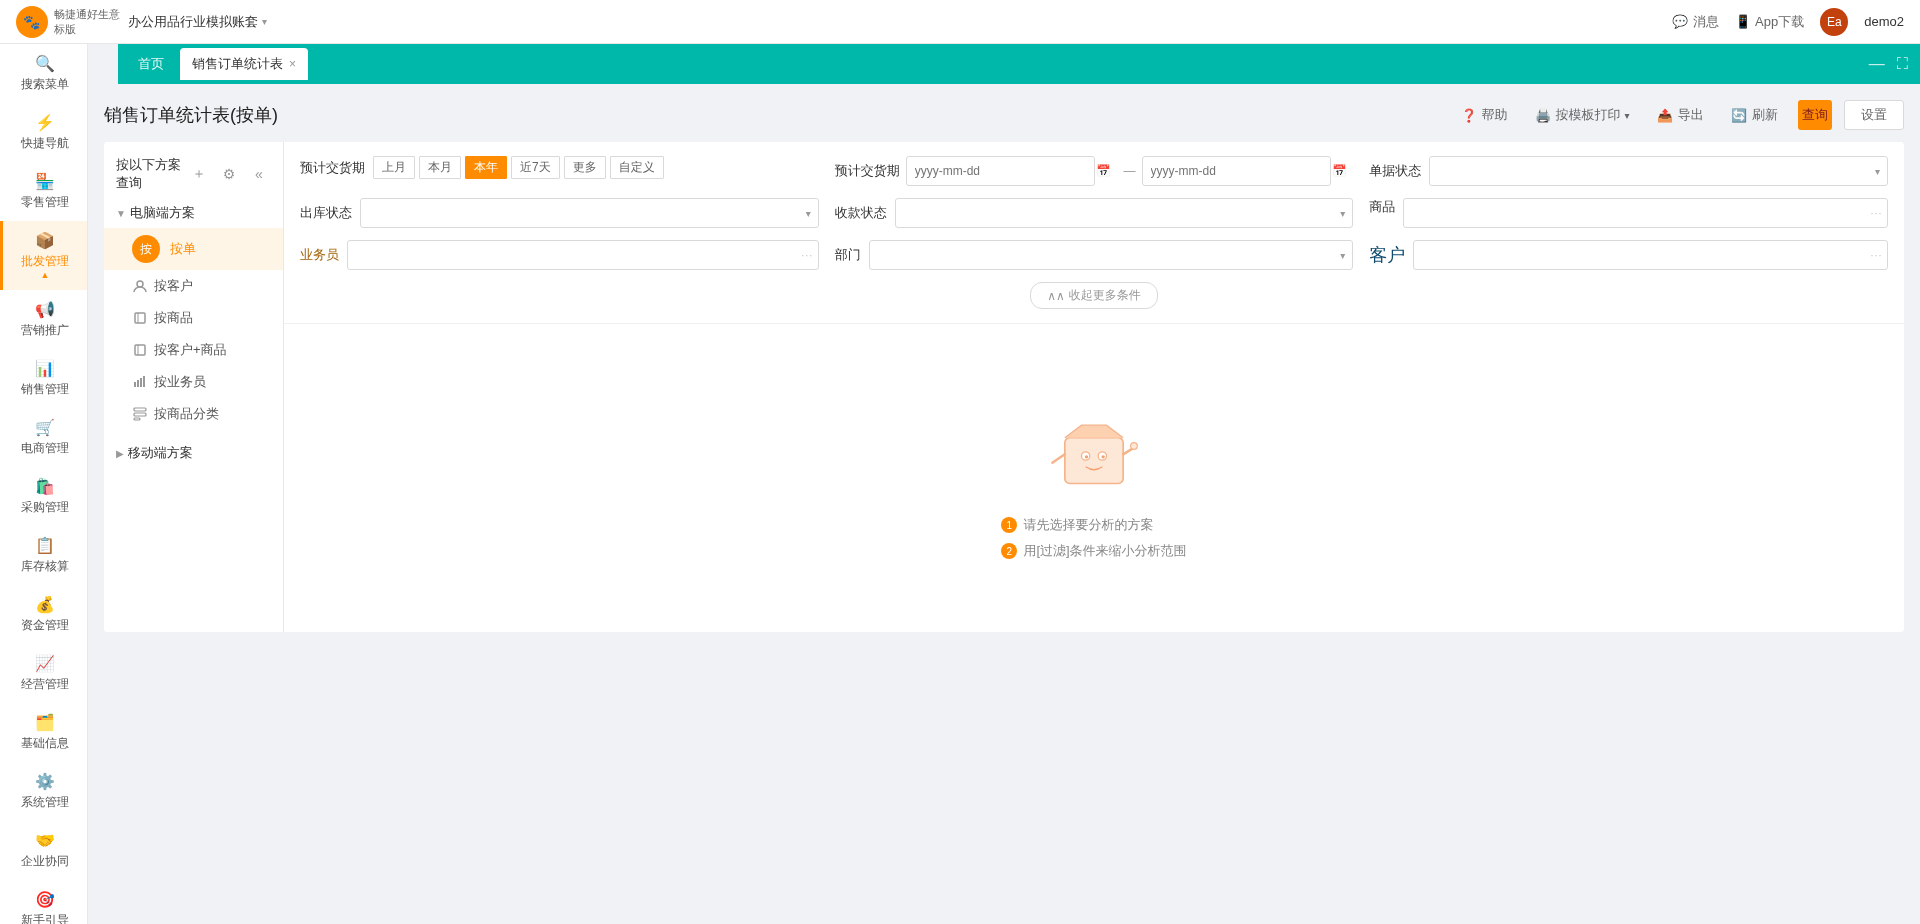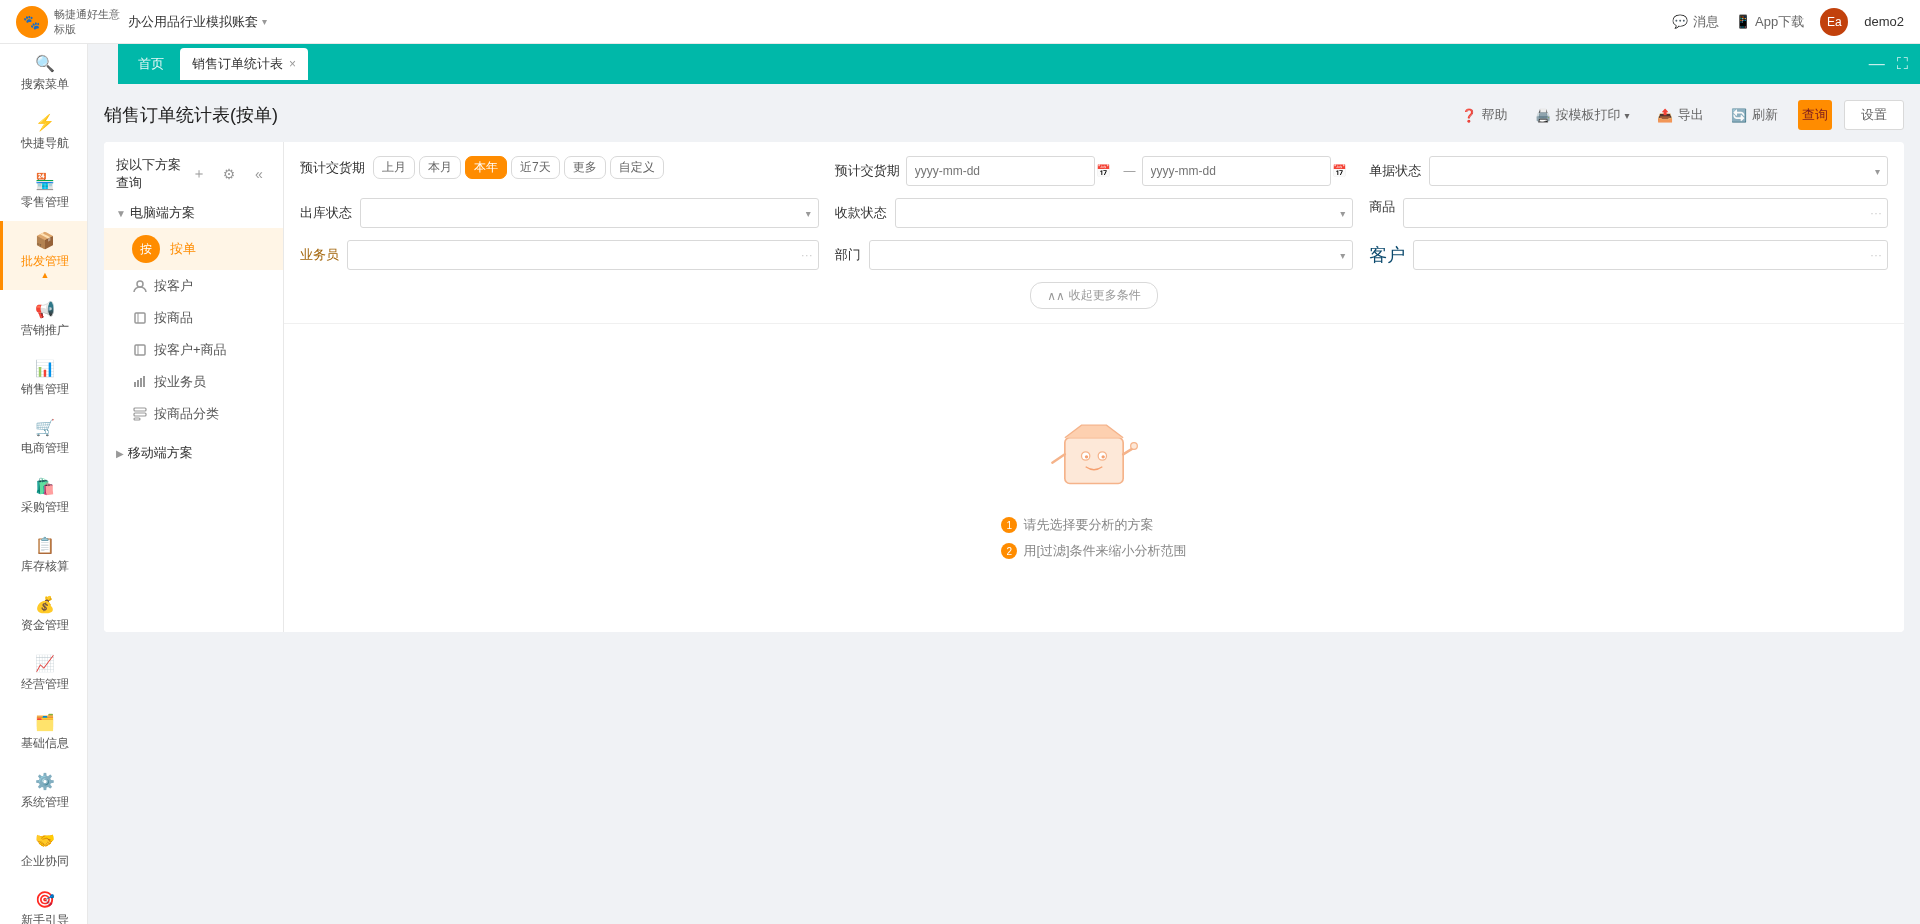--- a/index.html
+++ b/index.html
@@ -252,21 +252,21 @@
       border: 1px solid #d9d9d9;
       border-radius: 3px;
       padding: 0 24px 0 8px;
       font-size: 12px;
       outline: none;
       background: #fff;
     }
     .quick-btn {
       padding: 2px 8px;
       border: 1px solid #d9d9d9;
-      border-radius: 7px;
+      border-radius: 1px;
       cursor: pointer;
       font-size: 12px;
       color: #666;
       background: #fff;
       white-space: nowrap;
     }
     .quick-btn.active { background: #ff8c00; color: #fff; border-color: #ff8c00; }
 
     
     .collapse-row {

